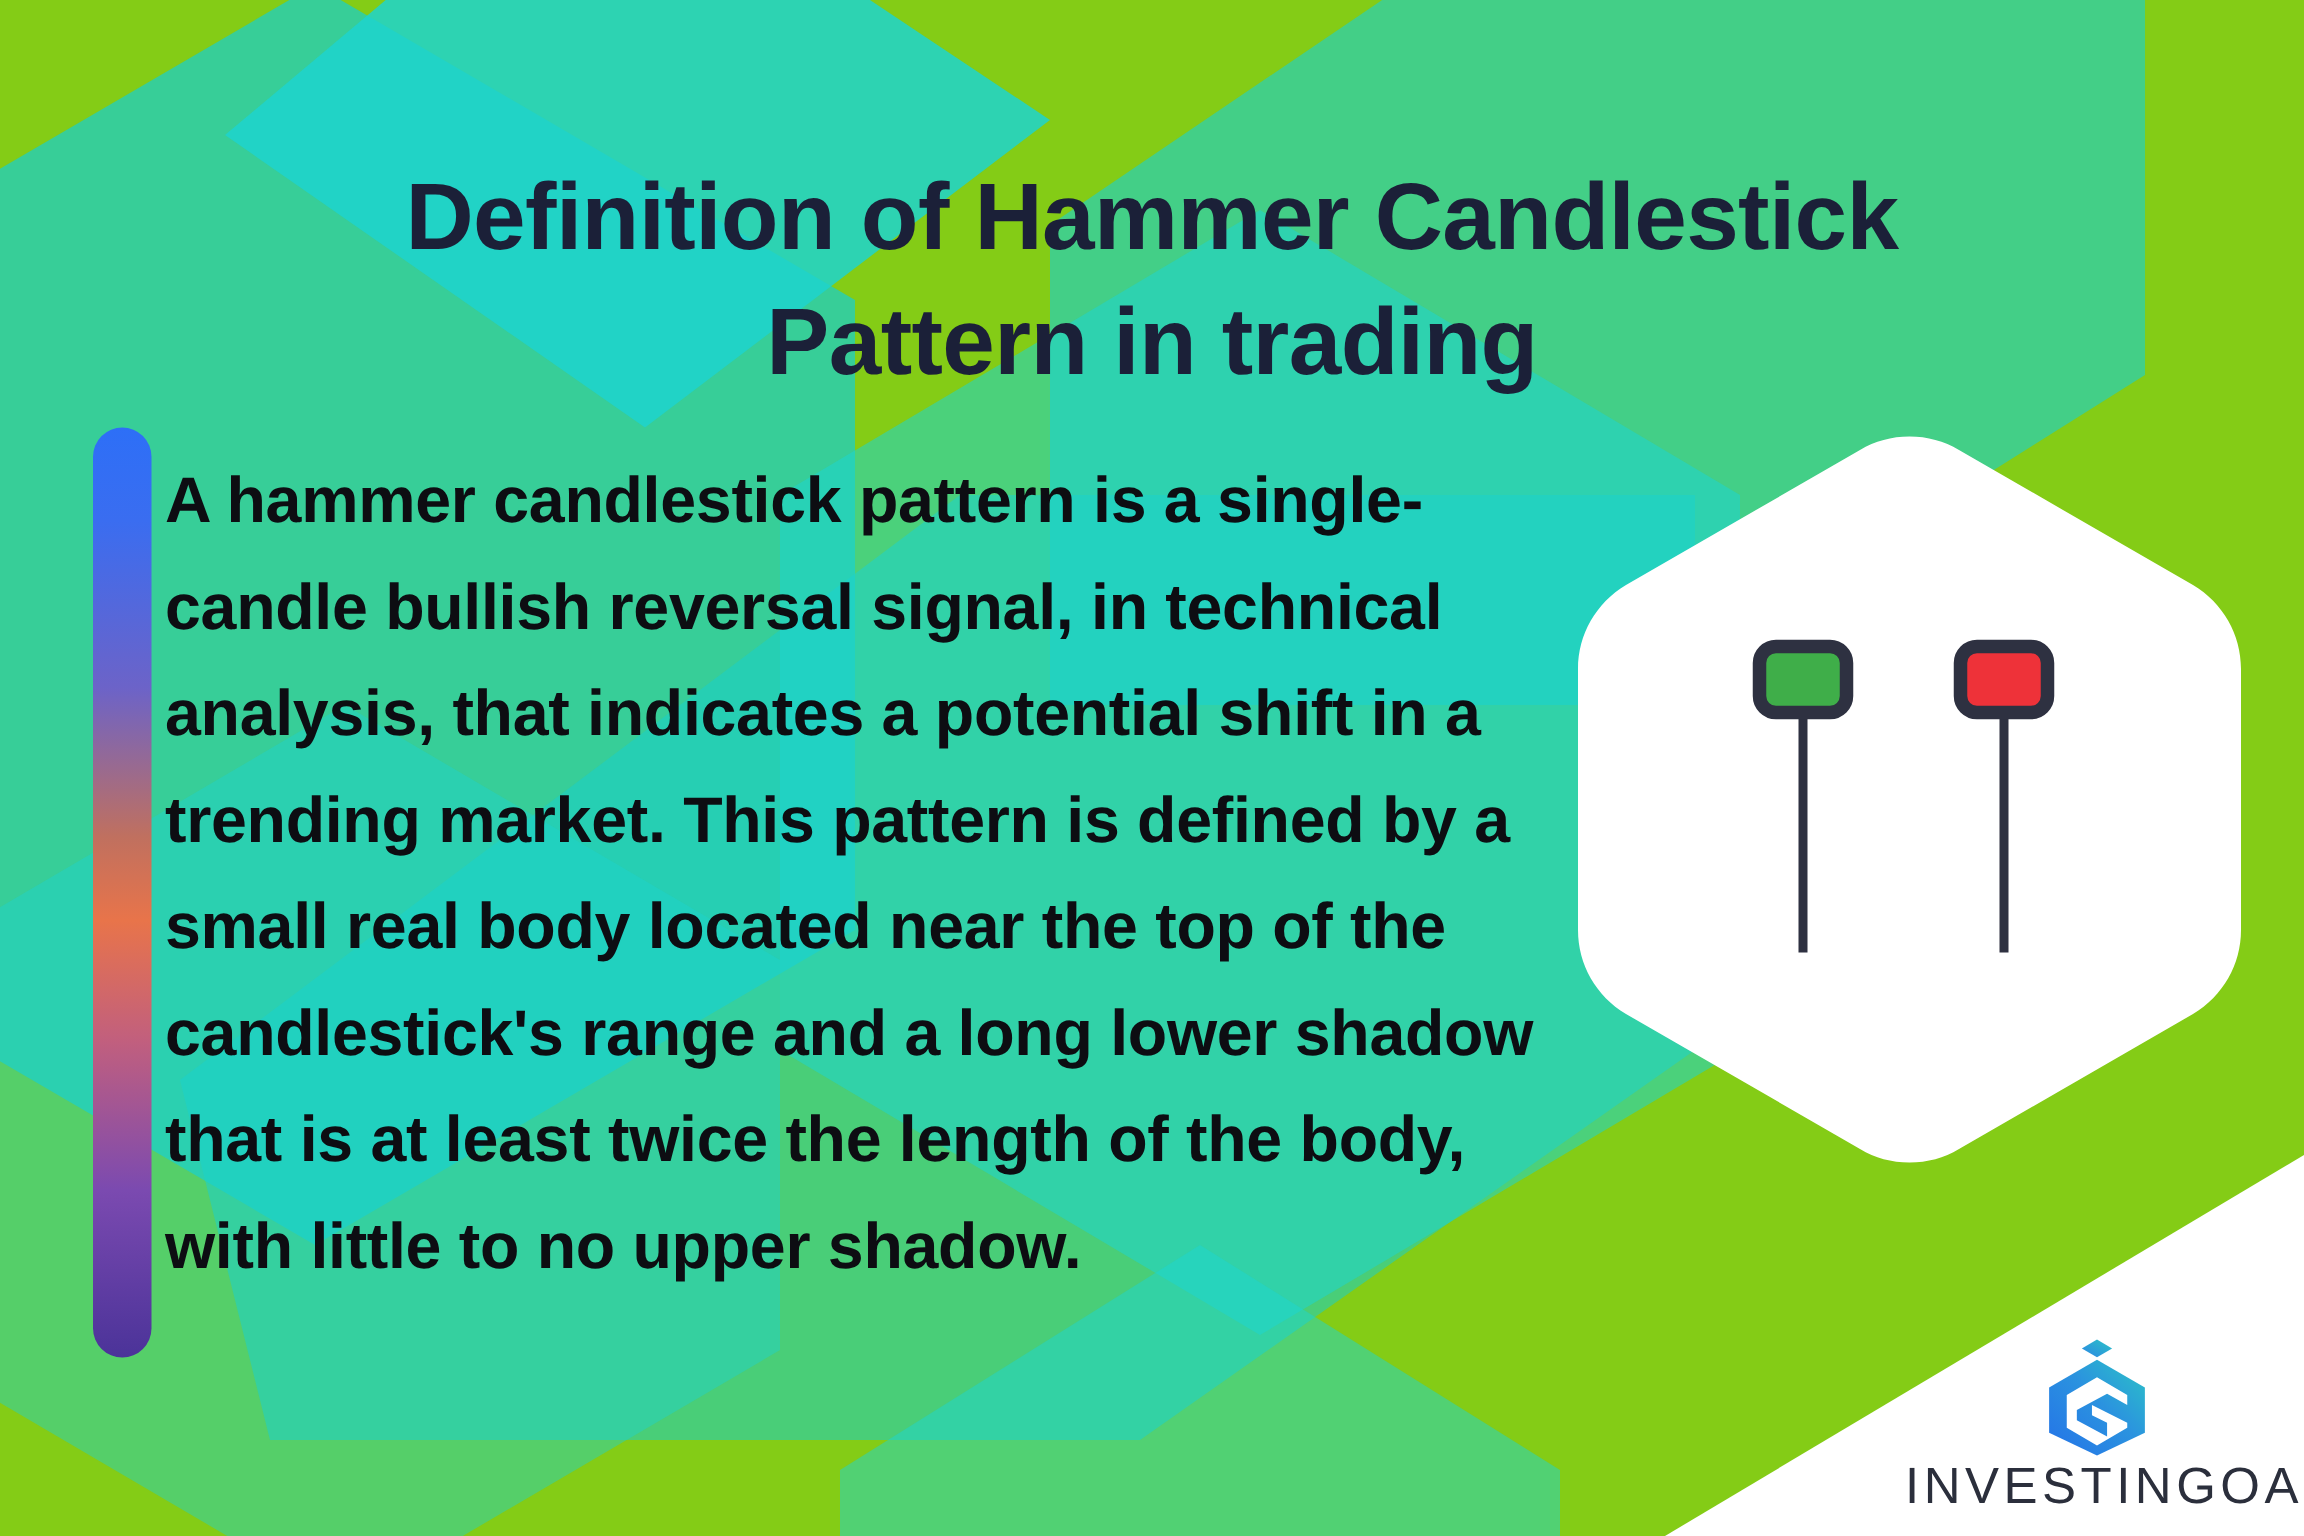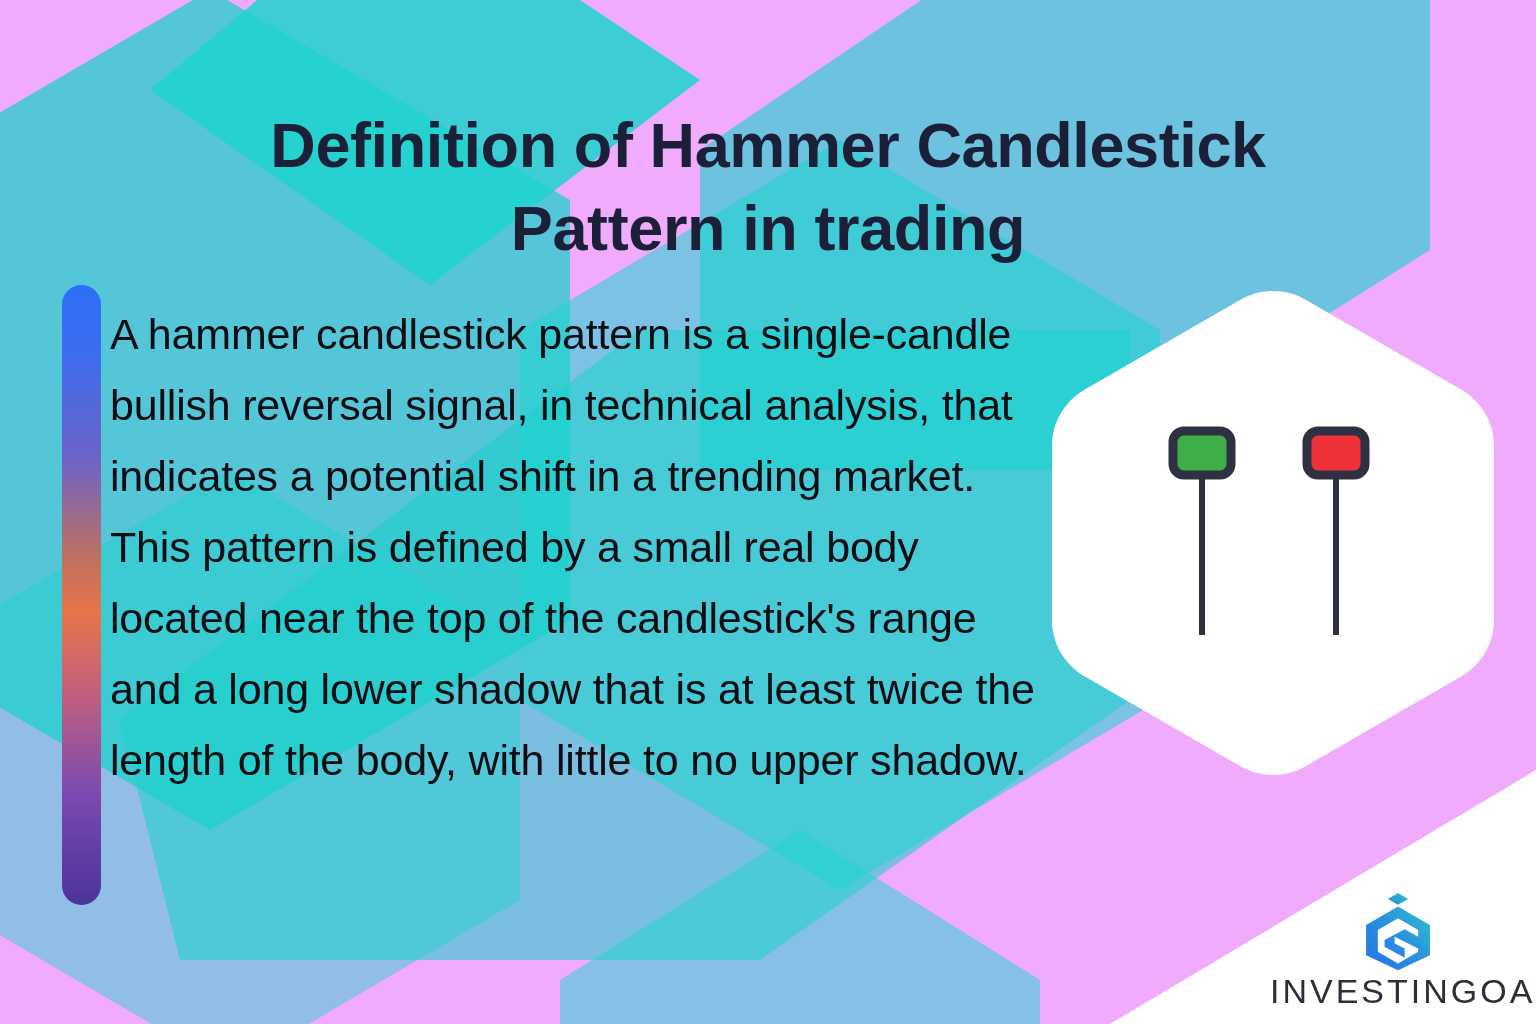--- a/index.html
+++ b/index.html
@@ -6,21 +6,21 @@
     margin: 0;
     padding: 0;
     background: #ffffff;
   }
 
   #canvas {
     position: relative;
     width: 1536px;
     height: 1024px;
     overflow: hidden;
-    background: #f0abfc;
+    background: #84cc16;
     font-family: "Liberation Sans", sans-serif;
   }
 
   
   #bg-pattern {
     position: absolute;
     inset: 0;
     width: 1536px;
     height: 1024px;
   }
@@ -72,21 +72,21 @@
 
   
   #body-text {
     position: absolute;
     left: 110px;
     top: 256px;
     width: 930px;
     font-size: 43px;
     line-height: 71px;
     color: #0D0D12;
-    font-weight: 400;
+    font-weight: 700;
     letter-spacing: -0.2px;
   }
 
   
   #hex-illustration {
     position: absolute;
     left: 1030px;
     top: 283px;
     width: 486px;
     height: 500px;

